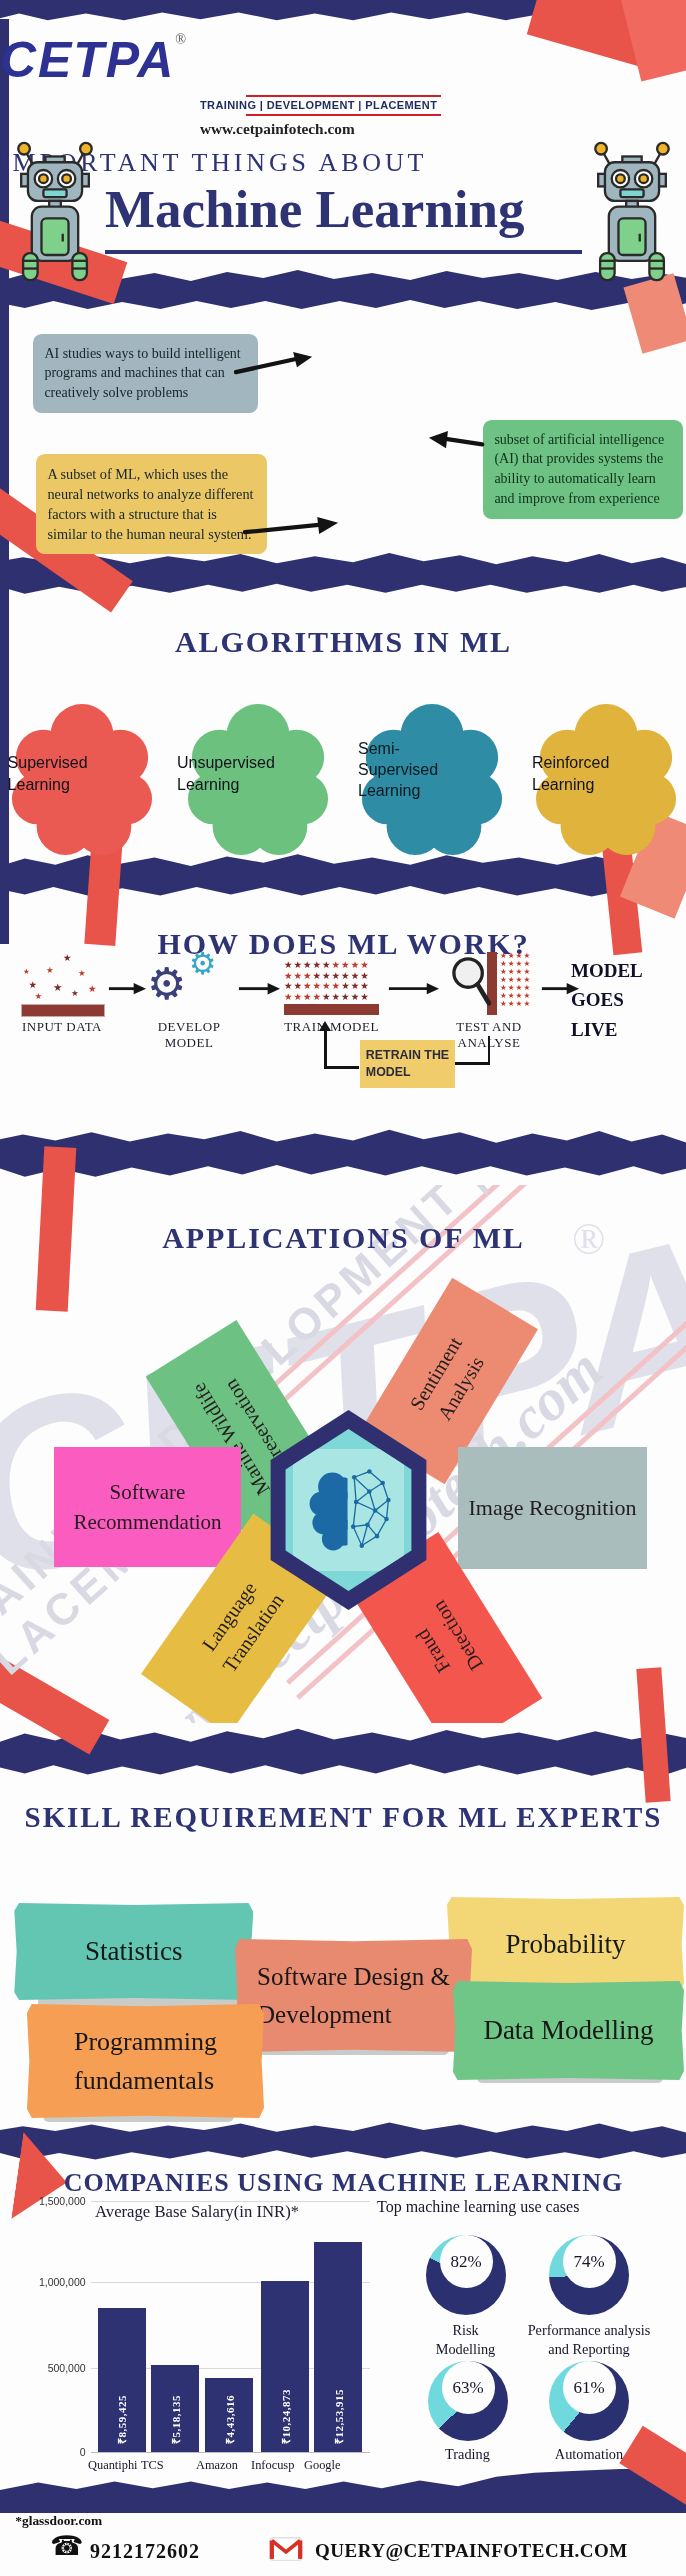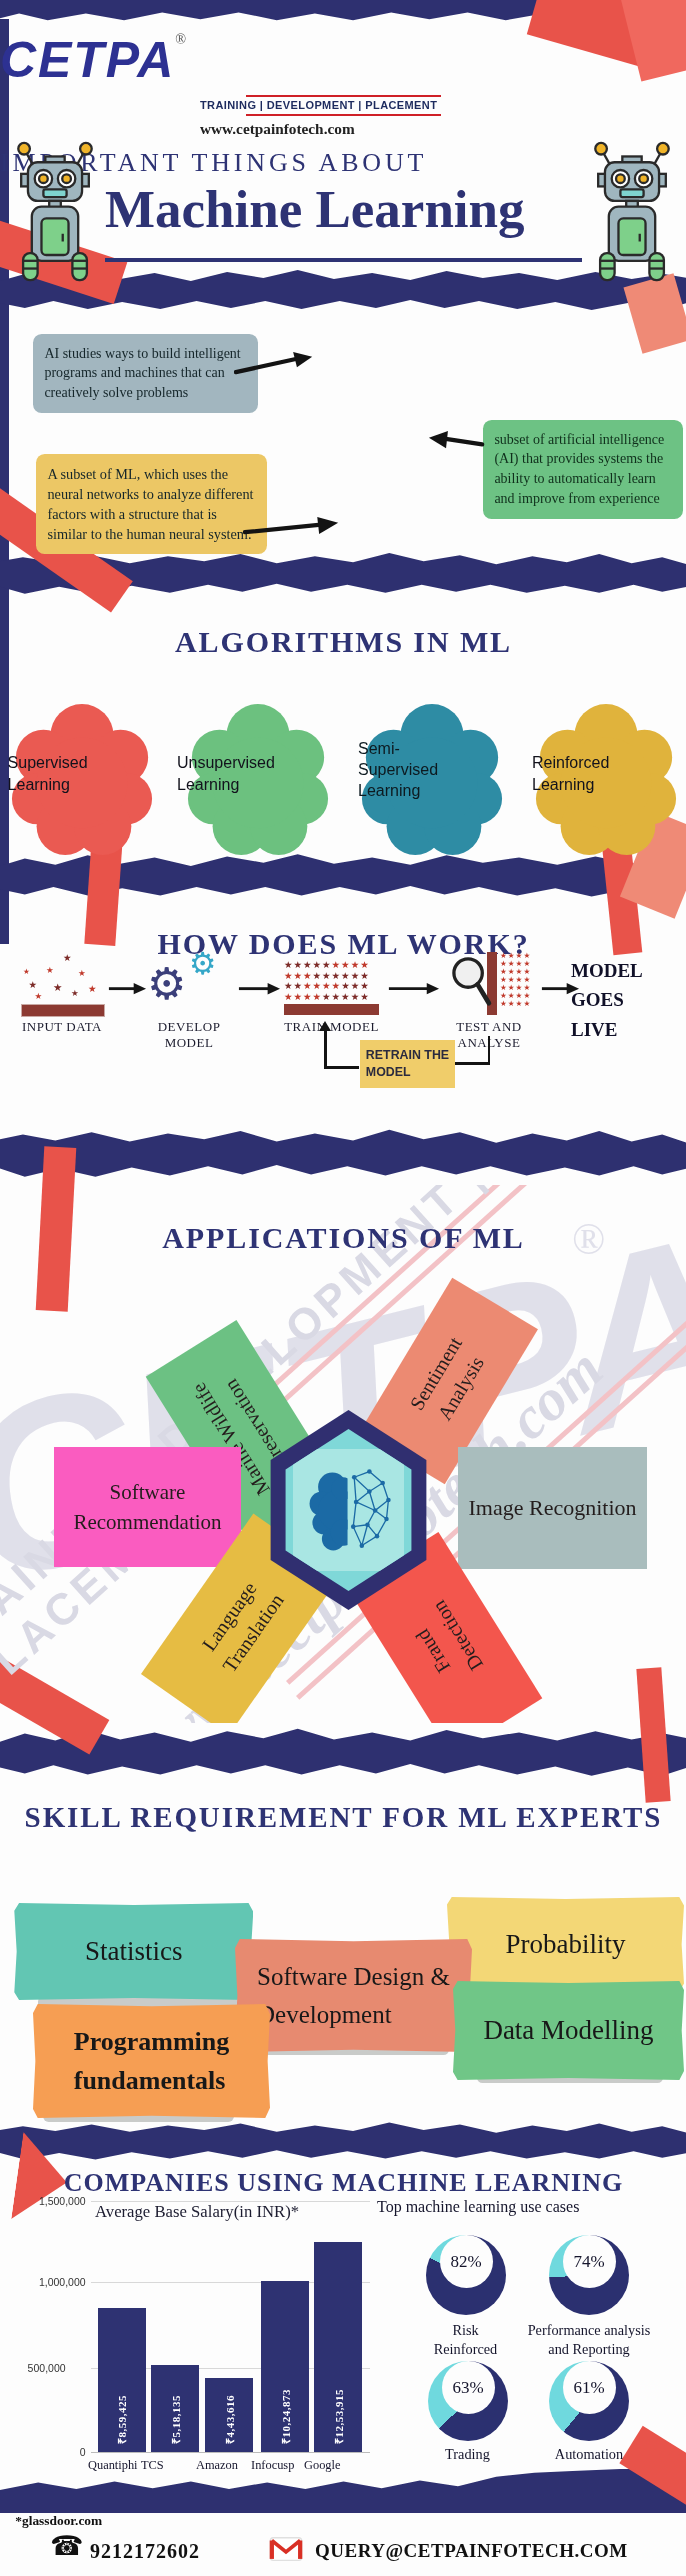--- a/index.html
+++ b/index.html
@@ -77,21 +77,21 @@
   <div class="abs" style="left: 622px; top: 2454px; width: 119px; height: 44px; transform: rotate(32deg); background-color: rgb(232, 83, 74);"></div>
 
   <div class="abs center" style="left:0;top:30.5px;width:687px">
     <span style="font-family:'Liberation Sans',sans-serif;font-size:50px;font-weight:800;font-style:italic;letter-spacing:1.9px;color:#2d3192">CETPA</span><span style="font-size:14.3px;color:#555;vertical-align:top">®</span>
   </div>
   <div class="abs" style="left: 246px; top: 95px; width: 195px; height: 1.9px; background-color: rgb(207, 32, 39);"></div>
   <div class="abs center sans" style="left:200px;top:99px;width:286px;font-size:11px;font-weight:bold;color:#1d2b5e;letter-spacing:0.4px">TRAINING | DEVELOPMENT | PLACEMENT</div>
   <div class="abs" style="left: 246px; top: 114px; width: 195px; height: 1.9px; background-color: rgb(207, 32, 39);"></div>
   <div class="abs center" style="left:200px;top:120px;width:286px;font-size:15.3px;font-weight:bold;color:#222">www.cetpainfotech.com</div>
   <div class="abs center" style="left:0;top:148px;width:687px;font-size:26px;letter-spacing:3.8px;color:#2e3374">IMPORTANT THINGS ABOUT</div>
-  <div class="abs center" style="left:105px;top:179px;width:477px;font-size:53px;font-weight:bold;color:#2e3374;border-bottom:4.8px solid #2e3374;padding-bottom:19px">Machine Learning</div>
+  <div class="abs center" style="left:105px;top:179px;width:477px;font-size:53px;font-weight:bold;color:#2e3374;border-bottom:4.8px solid #2e3374;padding-bottom:11px">Machine Learning</div>
 
   <svg class="abs" style="left:15.3px;top:141px" width="80" height="143" viewBox="0 0 80 148">
     <g stroke="#2a2a2a" stroke-width="2.4">
       <line x1="18" y1="26" x2="8" y2="8"></line>
         <line x1="62" y1="26" x2="72" y2="8"></line>
       <circle cx="8" cy="8" r="6" fill="#f0b429"></circle>
         <circle cx="72" cy="8" r="6" fill="#f0b429"></circle>
       <rect x="30" y="16" width="20" height="7" fill="#9fb6bf"></rect>
       <rect x="5" y="34" width="8" height="13" fill="#9fb6bf"></rect>
         <rect x="67" y="34" width="8" height="13" fill="#9fb6bf"></rect>
@@ -361,32 +361,32 @@
   <div class="abs sec-title" style="top:1801px;font-size:29px">SKILL REQUIREMENT FOR ML EXPERTS</div>
   <div class="abs" style="left:38px;top:1996px;width:200px;height:13.4px;background:#c9cbc9;border-radius:5.7px;z-index:1"></div>
   <div class="abs" style="left:467px;top:1990px;width:196px;height:13.4px;background:#c9cbc9;border-radius:5.7px;z-index:1"></div>
   <div class="abs" style="left:258px;top:2044px;width:191px;height:11.4px;background:#c9cbc9;border-radius:5.7px;z-index:1"></div>
   <div class="abs" style="left:43px;top:2110px;width:191px;height:12.4px;background:#c9cbc9;border-radius:5.7px;z-index:1"></div>
   <div class="abs" style="left:477px;top:2072px;width:186px;height:11.4px;background:#c9cbc9;border-radius:5.7px;z-index:1"></div>
   <div class="abs tape" style="left: 14.3px; top: 1903px; width: 239px; height: 97px; font-size: 27px; background-color: rgb(98, 198, 179);">Statistics</div>
   <div class="abs tape" style="left: 447px; top: 1897px; width: 237px; height: 95px; font-size: 27px; background-color: rgb(243, 215, 118);">Probability</div>
   <div class="abs tape preline center" style="left: 235px; top: 1939px; width: 237px; height: 113px; font-size: 25px; line-height: 1.5; background-color: rgb(231, 138, 112);">Software Design &amp;
 Development</div>
-  <div class="abs tape preline center" style="left: 33px; top: 2004px; width: 237px; height: 114px; font-size: 26px; line-height: 1.5; background-color: rgb(246, 158, 83); font-weight: bold;">Programming
+  <div class="abs tape preline center" style="left: 27px; top: 2004px; width: 237px; height: 114px; font-size: 26px; line-height: 1.5; background-color: rgb(246, 158, 83);">Programming
 fundamentals</div>
   <div class="abs tape" style="left: 453px; top: 1981px; width: 231px; height: 99px; font-size: 27px; background-color: rgb(112, 198, 135);">Data Modelling</div>
 
   <div class="abs" style="left:0;top:2166px;width:687px;height:315px">
     <div class="abs sec-title" style="top:1.9px;font-size:26px;letter-spacing:1px">COMPANIES USING MACHINE LEARNING</div>
 
     <div class="abs" style="left:0;top:0;width:372px;height:315px">
       <div class="abs center" style="left:95px;top:36px;width:267px;font-size:16.7px;color:#1c1c30">Average Base Salary(in INR)*</div>
       <div class="abs sans" style="left:7.6px;top:29px;width:78px;text-align:right;font-size:10.5px;color:#333">1,500,000</div>
       <div class="abs sans" style="left:7.6px;top:110px;width:78px;text-align:right;font-size:10.5px;color:#333">1,000,000</div>
-      <div class="abs sans" style="left:7.6px;top:196px;width:78px;text-align:center;font-size:10.5px;color:#333">500,000</div>
+      <div class="abs sans" style="left:7.6px;top:196px;width:78px;text-align:right;font-size:10.5px;color:#333">500,000</div>
       <div class="abs sans" style="left:7.6px;top:280px;width:78px;text-align:right;font-size:10.5px;color:#333">0</div>
       <div class="gridline" style="left:91px;top:35px;width:279px"></div>
       <div class="gridline" style="left:91px;top:116px;width:279px"></div>
       <div class="gridline" style="left:91px;top:202px;width:279px"></div>
       <div class="gridline" style="left:91px;top:286px;width:279px;background:#bbb"></div>
       <div class="abs" style="left:91px;top:35px;width:277px;height:251px">
         <div class="bar" style="left: 6.7px; height: 57.295%; background-color: rgb(46, 50, 114);">
             <span class="barlabel">₹8,59,425</span>
           </div>
         <div class="bar" style="left: 60px; height: 34.5423%; background-color: rgb(46, 50, 114);">
@@ -415,21 +415,21 @@
           <div class="hole">
             <span>82%</span>
           </div>
         </div>
       <div class="donut" style="left: 172px; top: 69px; background: conic-gradient(rgb(43, 48, 112) 0deg, rgb(43, 48, 112) 74%, rgb(111, 217, 222) 74%, rgb(111, 217, 222) 100%);">
           <div class="hole">
             <span>74%</span>
           </div>
         </div>
       <div class="donut-label preline" style="left:31.5px;top:155px;width:114px">Risk
-Reinforced</div>
+Modelling</div>
       <div class="donut-label preline" style="left:131px;top:155px;width:162px">Performance analysis
 and Reporting</div>
       <div class="donut" style="left: 51px; top: 195px; background: conic-gradient(rgb(43, 48, 112) 0deg, rgb(43, 48, 112) 63%, rgb(111, 217, 222) 63%, rgb(111, 217, 222) 100%);">
           <div class="hole">
             <span>63%</span>
           </div>
         </div>
       <div class="donut" style="left: 172px; top: 195px; background: conic-gradient(rgb(43, 48, 112) 0deg, rgb(43, 48, 112) 61%, rgb(111, 217, 222) 61%, rgb(111, 217, 222) 100%);">
           <div class="hole">
             <span>61%</span>

